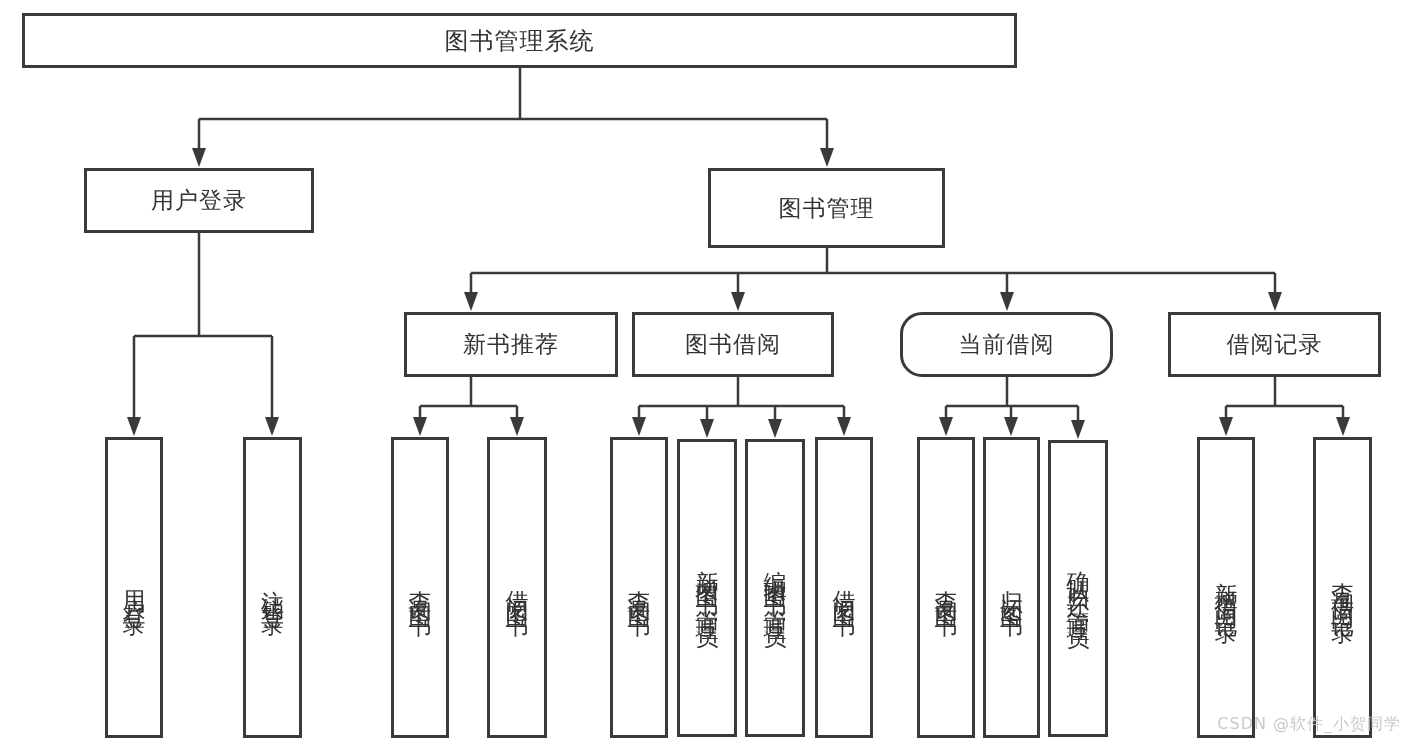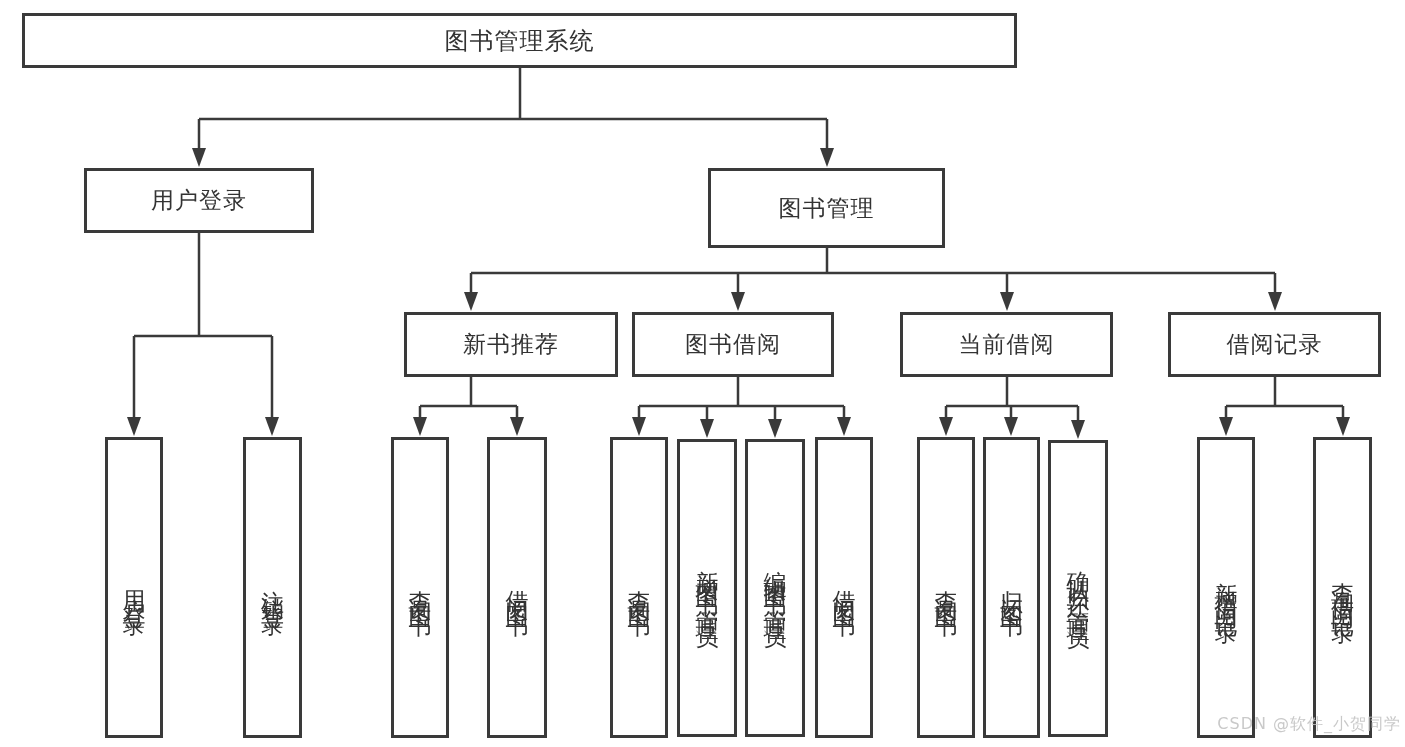--- a/index.html
+++ b/index.html
@@ -113,21 +113,21 @@
   <div class="hbox" style="left:708px; top:168px; width:237px; height:80px;align-items:center;">
     <span>图书管理</span>
   </div>
 
   <div class="hbox" style="left:372px; top:312px; width:214px; height:65px;margin-left:32px;">
     <span>新书推荐</span>
   </div>
   <div class="hbox" style="left:632px; top:312px; width:202px; height:65px;">
     <span>图书借阅</span>
   </div>
-  <div class="hbox" style="left:900px; top:312px; width:213px; height:65px;">
+  <div class="hbox" style="left:900px; top:312px; width:213px; height:65px;border-radius:22px;">
     <span>当前借阅</span>
   </div>
   <div class="hbox" style="left:1168px; top:312px; width:213px; height:65px;">
     <span>借阅记录</span>
   </div>
 
   <div class="vbox" style="left:105px; top:437px; width:58px; height:301px;">
     <span>用户登录</span>
   </div>
   <div class="vbox" style="left:243px; top:437px; width:59px; height:301px;">

